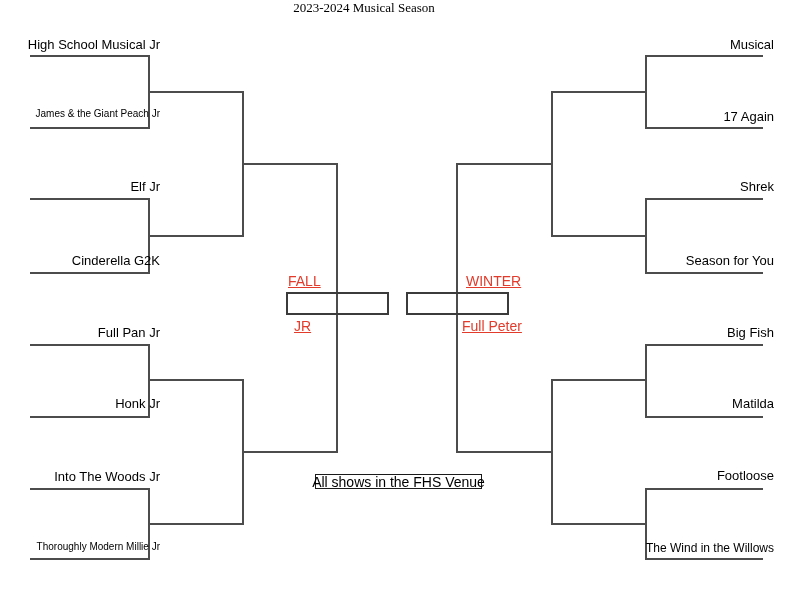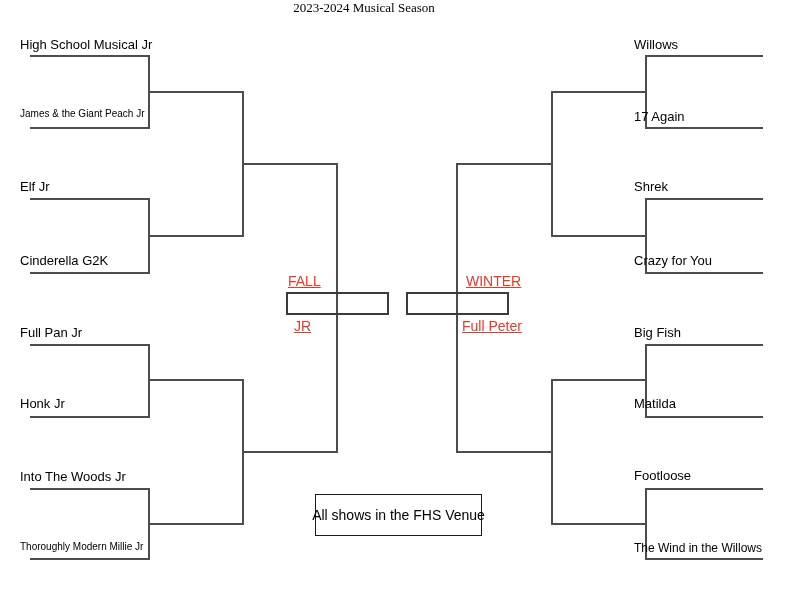--- a/index.html
+++ b/index.html
@@ -9,36 +9,36 @@
   }
   .title{
     position:absolute;top:1px;left:0;width:728px;text-align:center;
     font-family:"Liberation Serif","DejaVu Serif",serif;
     font-size:13px;line-height:14px;color:#000;
   }
   .hl,.vl{position:absolute;background:#4c4c4c;}
   .hl{height:2px;}
   .vl{width:2px;}
   .show-label{
-    position:absolute;width:140px;text-align:left;
+    position:absolute;width:140px;text-align:right;
     font-size:13px;color:#000;white-space:nowrap;
   }
   .show-label.sm10{font-size:10px;}
   .show-label.sm11{font-size:12px;}
   .left-col{left:20px;}
   .right-col{left:634px;}
   .final-box{
     position:absolute;width:103px;height:23px;top:292px;
     border:2px solid #3b3b3b;background:transparent;box-sizing:border-box;
   }
   .red-label{
     position:absolute;font-size:14px;color:#e23b2b;white-space:nowrap;text-decoration:underline;
   }
   .venue-box{
-    position:absolute;left:315px;top:494px;width:167px;height:42px;
+    position:absolute;left:315px;top:474px;width:167px;height:15px;
     border:1.5px solid #1a1a1a;box-sizing:border-box;background:#fff;
     display:flex;align-items:center;justify-content:center;
     font-size:14px;color:#000;white-space:nowrap;
   }
 </style>
 </head>
 <body>
 
 <div class="title">
   <div>2023-2024 Musical Season</div>
@@ -106,24 +106,24 @@
 
 <div class="show-label left-col" style="top:37px">High School Musical Jr</div>
 <div class="show-label left-col sm10" style="top:108px">James &amp; the Giant Peach Jr</div>
 <div class="show-label left-col" style="top:179px">Elf Jr</div>
 <div class="show-label left-col" style="top:253px">Cinderella G2K</div>
 <div class="show-label left-col" style="top:325px">Full Pan Jr</div>
 <div class="show-label left-col" style="top:396px">Honk Jr</div>
 <div class="show-label left-col" style="top:469px">Into The Woods Jr</div>
 <div class="show-label left-col sm10" style="top:541px">Thoroughly Modern Millie Jr</div>
 
-<div class="show-label right-col" style="top:37px">Willows</div>
+<div class="show-label right-col" style="top:37px">Musical</div>
 <div class="show-label right-col" style="top:109px">17 Again</div>
 <div class="show-label right-col" style="top:179px">Shrek</div>
-<div class="show-label right-col" style="top:253px">Crazy for You</div>
+<div class="show-label right-col" style="top:253px">Season for You</div>
 <div class="show-label right-col" style="top:325px">Big Fish</div>
 <div class="show-label right-col" style="top:396px">Matilda</div>
 <div class="show-label right-col" style="top:468px">Footloose</div>
 <div class="show-label right-col sm11" style="top:541px">The Wind in the Willows</div>
 
 <div class="final-box" style="left:286px"></div>
 <div class="final-box" style="left:406px"></div>
 
 <div class="red-label" style="left:288px;top:273px">FALL</div>
 <div class="red-label" style="left:294px;top:318px">JR</div>

